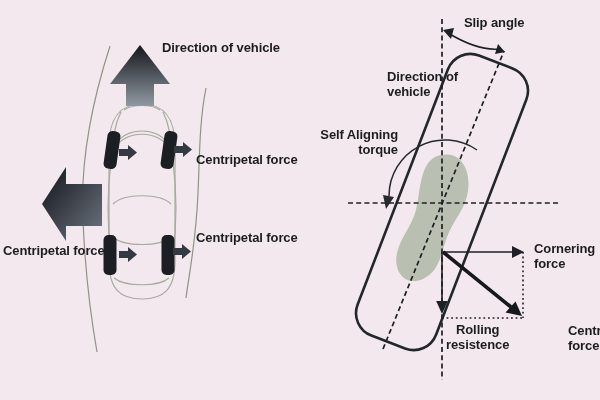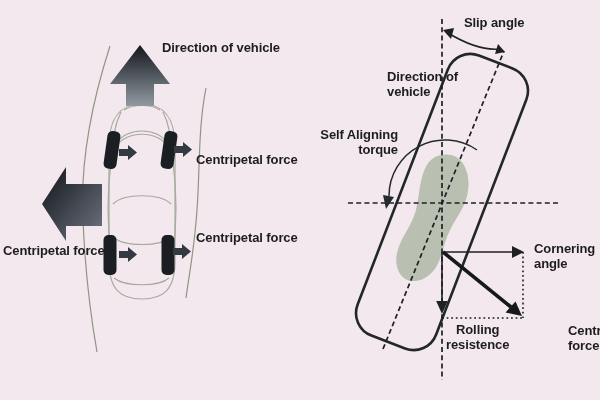--- a/index.html
+++ b/index.html
@@ -131,21 +131,21 @@
 
   <div class="lbl" style="left:464px;top:15px;">Slip angle</div>
 
   <div class="lbl right" style="right:202px;top:127px;">Self Aligning
 torque</div>
 
   <div class="lbl" style="left:387px;top:69px;">Direction of
 vehicle</div>
 
   <div class="lbl" style="left:534px;top:241px;">Cornering
-angle</div>
+force</div>
 
   <div class="lbl" style="left:446px;top:322px;text-align:center;">Rolling
 resistence</div>
 
   <div class="lbl" style="left:520px;top:323px;margin-left:48px;">Centripetal
 force</div>
 
 </div>
 
 </body></html>

